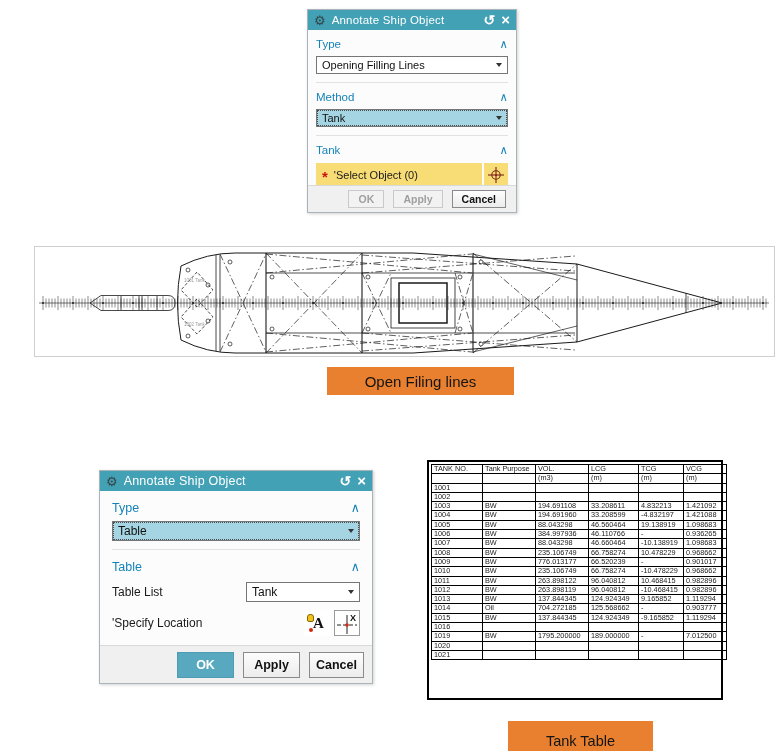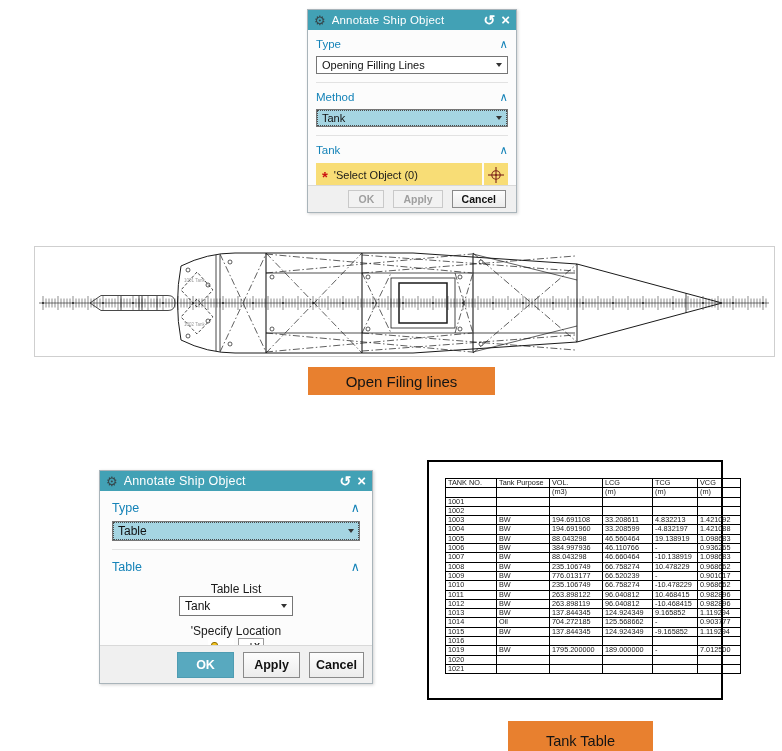--- a/index.html
+++ b/index.html
@@ -47,21 +47,21 @@
   #dlg1 .more{text-align:center;font-size:7px;color:#3a3a3a;padding:7px 0 0;cursor:pointer;}
   #dlg1 .footer{height:27px;gap:9px;padding:0 10px;}
   #dlg1 .btn{height:18px;font-size:10.5px;padding:0 9px;min-width:36px;}
 
   
   #dlg2{left:99px;top:470px;width:274px;height:214px;font-size:12px;}
   #dlg2 .pad{padding:0 12px;}
   #dlg2 .titlebar .ttl{font-size:12.5px;}
   #dlg2 .sec-label{font-size:12.5px;margin:9px 0 6px;}
   #dlg2 .combo{height:20px;font-size:12px;}
-  #dlg2 .row{display:flex;align-items:center;margin-top:8px;flex-direction:column;}
+  #dlg2 .row{display:flex;align-items:center;margin-top:8px;}
   #dlg2 .row .lbl{flex:1;color:#1a1a1a;}
   #dlg2 .tl-combo{width:114px;}
   #dlg2 .icobtns{display:flex;gap:4px;align-items:center;}
   #dlg2 .icobtn{width:26px;height:26px;display:flex;align-items:center;justify-content:center;
                 background:#fff;position:relative;cursor:pointer;}
   #dlg2 .icobtn.bordered{border:1px solid #9a9a9a;box-sizing:border-box;}
   #dlg2 .footer{height:38px;gap:9px;padding:0 8px;}
   #dlg2 .btn{height:26px;font-size:12.5px;width:57px;}
   #dlg2 .btn.ok{background:var(--okteal);border-color:#4e9cb2;color:#fff;}
   #dlg2 .btn.cancel{width:55px;}
@@ -73,26 +73,26 @@
   .a-ico .dot{position:absolute;left:2px;bottom:1px;width:4px;height:4px;background:#d42a10;
               border-radius:50%;}
 
   
   #shipbox{position:absolute;left:34px;top:246px;width:741px;height:111px;
            border:1px solid #cfcfcf;background:#fff;box-sizing:border-box;}
 
   
   .cap{position:absolute;background:var(--orange);color:#141414;display:flex;
        align-items:center;justify-content:center;}
-  #cap1{left:308px;top:367px;width:187px;height:28px;font-size:15px;}
+  #cap1{left:327px;top:367px;width:187px;height:28px;font-size:15px;}
   #cap2{left:508px;top:721px;width:145px;height:40px;font-size:14.5px;}
 
   
   #ttwrap{position:absolute;left:427px;top:460px;width:296px;height:240px;
-          border:2px solid #000;padding:16px;box-sizing:border-box;background:#fff;}
+          border:2px solid #000;padding:2px;box-sizing:border-box;background:#fff;}
   #tt{border-collapse:collapse;width:100%;table-layout:fixed;font-size:7.3px;
       color:#1a1a1a;}
   #tt th,#tt td{border:1px solid #000;padding:0 2px;height:8.3px;line-height:8.3px;
       text-align:left;font-weight:normal;white-space:nowrap;overflow:hidden;}
 </style>
 </head>
 <body>
 
 <div id="canvas">
 

